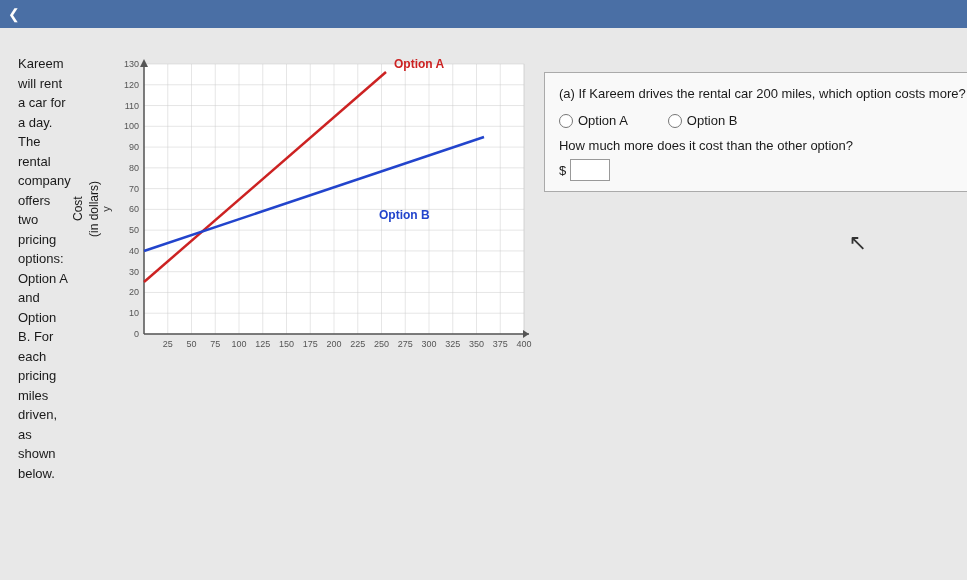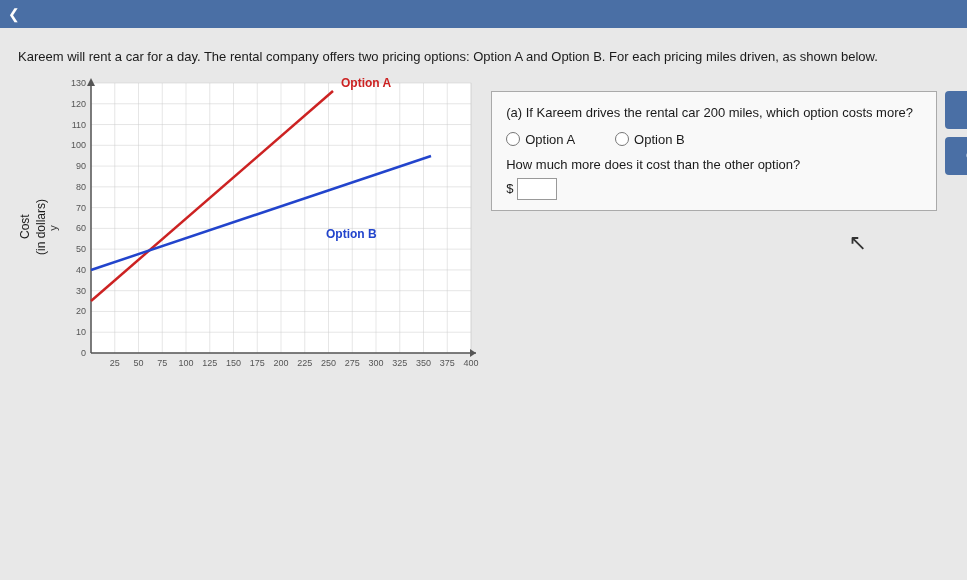--- a/index.html
+++ b/index.html
@@ -17,24 +17,23 @@
       height: 28px;
       display: flex;
       align-items: center;
       padding: 0 8px;
     }
     .top-bar-chevron {
       color: white;
       font-size: 14px;
     }
     .main-content {
-      padding: 19px 18px 10px 18px;
-      display: flex;
-      flex-direction: column;
-      gap: 6px;
+      padding: 26px 18px 10px 18px;
+      display: flex;
+      flex-direction: row;
     }
     .problem-text {
       font-size: 13px;
       color: #1a1a1a;
       line-height: 1.5;
       max-width: 900px;
     }
     .chart-question-row {
       display: flex;
       flex-direction: row;

